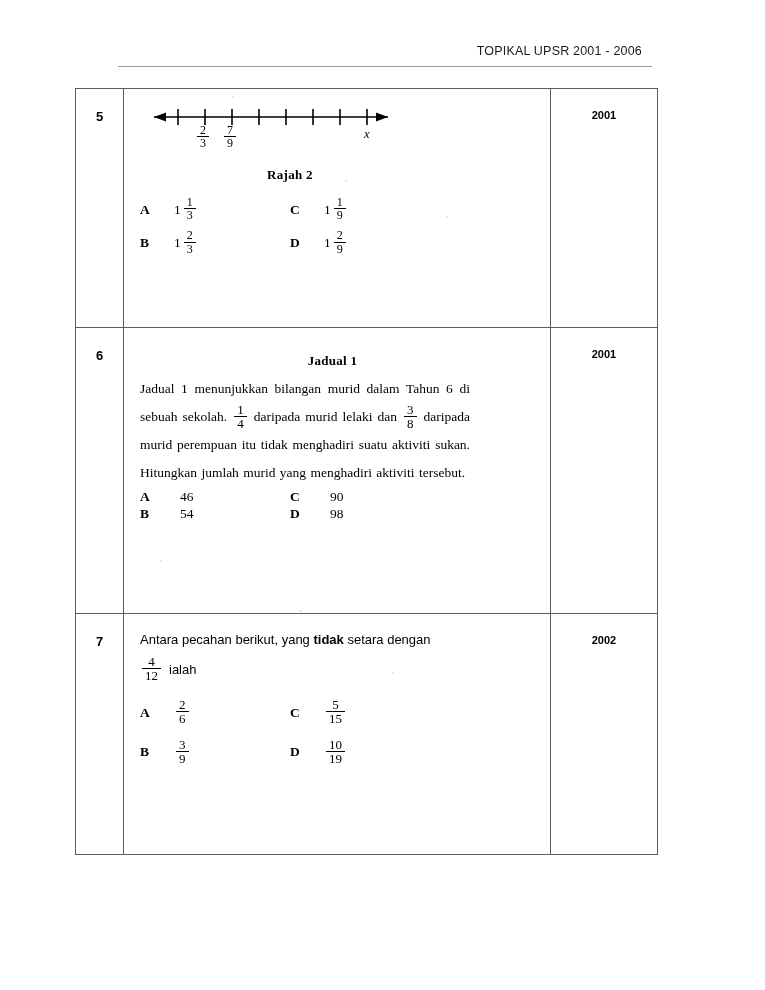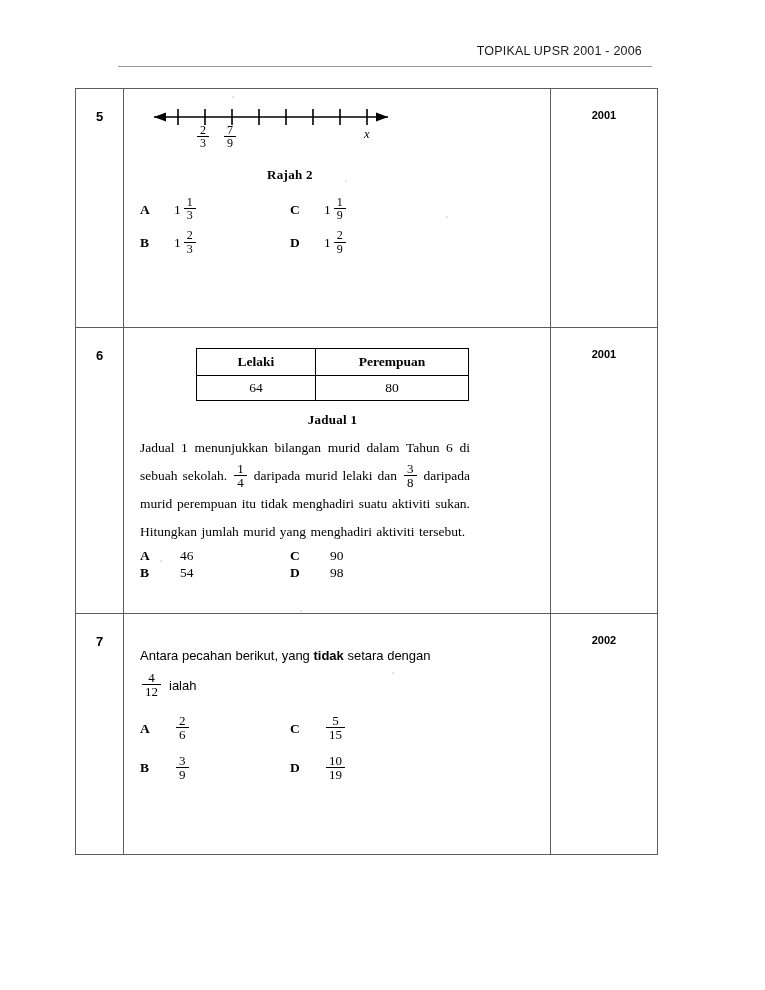--- a/index.html
+++ b/index.html
@@ -174,21 +174,21 @@
     margin-top:6px;
     word-spacing:1px;
   }
   .q6text .tight{line-height:1.45;}
 
   
   .q7 .q7text{
     font-family:"Liberation Sans", sans-serif;
     font-size:13px;
     line-height:1.5;
-    margin-top:18px;
+    margin-top:2px;
   }
   .q7 .q7text b{font-weight:bold;}
   .q7 .frac{font-family:"Liberation Serif", serif;}
   .q7 .ialah{
     font-family:"Liberation Sans", sans-serif;
     font-size:13px;
     margin-left:6px;
   }
   .q7 .opts{margin-top:16px;row-gap:12px;}
   .q7 .opt .lbl{font-family:"Liberation Serif", serif;}
@@ -283,34 +283,20 @@
     </div>
 
     <div class="col-year">2001</div>
   </div>
 
   <div class="row row-2">
     <div class="col-num">6</div>
 
     <div class="col-body">
 
-      <div class="jadual-wrap">
-        <table class="jadual">
-          <tbody>
-              <tr>
-            <th class="c-lelaki">Lelaki</th>
-            <th class="c-peremp">Perempuan</th>
-          </tr>
-          <tr>
-            <td>64</td>
-            <td>80</td>
-          </tr>
-        </tbody>
-          </table>
-      </div>
 
       <div class="figcap" style="width:385px;margin-top:11px;">Jadual 1</div>
 
       <div class="q6text" style="width:330px;">
         <span>Jadual 1 menunjukkan bilangan murid dalam</span>
         <span>Tahun 6 di sebuah sekolah.</span>
         <span class="frac big">
           <span class="num">1</span>
           <span class="den">4</span>
         </span>

